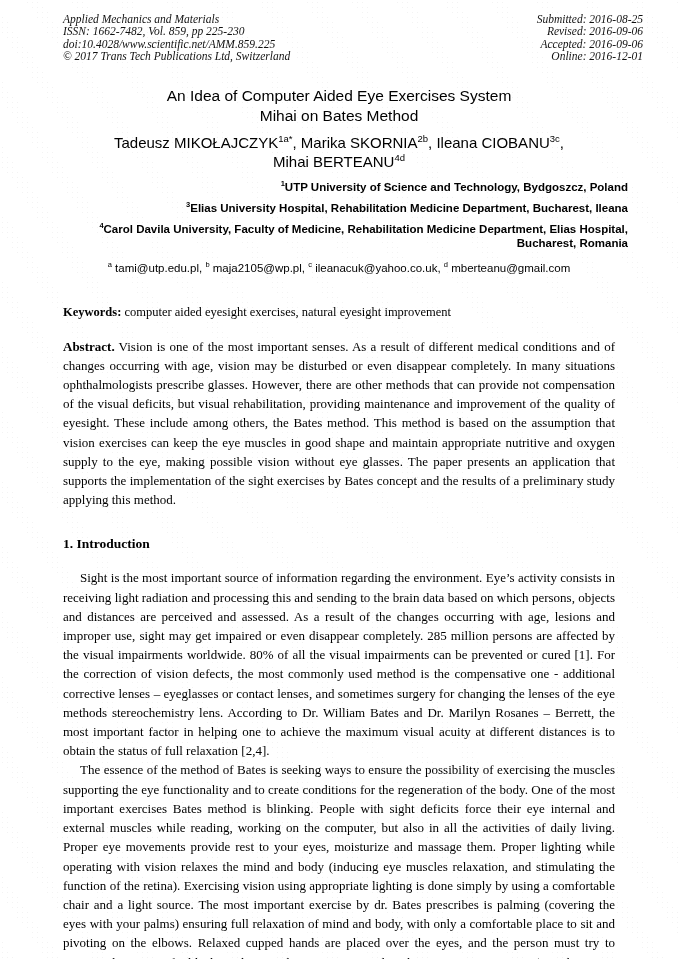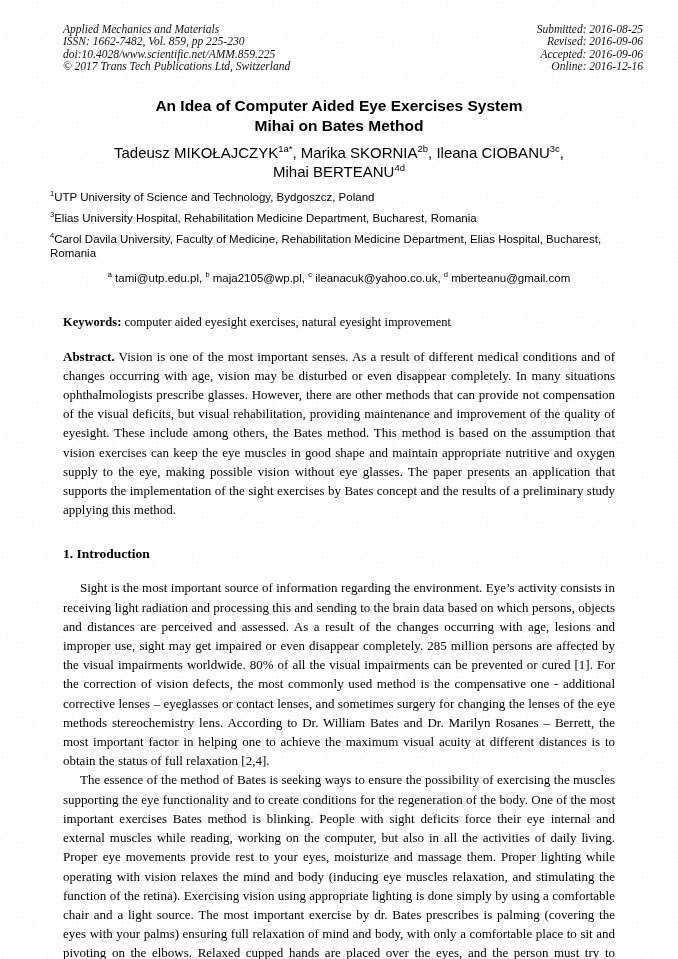--- a/index.html
+++ b/index.html
@@ -20,50 +20,51 @@
     background-size: 5px 5px;
     -webkit-mask-image: repeating-linear-gradient(55deg, #000 0 12px, transparent 12px 38px);
     mask-image: repeating-linear-gradient(55deg, #000 0 12px, transparent 12px 38px);
     opacity: 0.55;
     pointer-events: none;
   }
   .content { position: relative; }
   .hdr {
     display: flex;
     justify-content: space-between;
-    padding: 23px 35px 0 63px;
+    padding: 13px 35px 0 63px;
     font-style: italic;
     font-size: 11.5px;
     line-height: 12.4px;
     color: #111;
   }
   .hdr-right { text-align: right; }
   .title {
     font-family: "Liberation Sans", "DejaVu Sans", sans-serif;
-    font-weight: bold;
+    font-weight: normal;
     font-size: 15.5px;
     line-height: 20px;
     text-align: center;
     margin: 23px 60px 0 60px;
   }
   .authors {
     font-family: Liberation Sans, sans-serif;
     font-size: 15px;
     line-height: 19px;
     text-align: center;
     margin: 7px 40px 0 40px;
   }
   .authors sup { font-size: 9.5px; line-height: 0; }
   .affs { margin-top: 9px; }
   .aff {
     font-family: "Liberation Sans", "DejaVu Sans", sans-serif;
     font-size: 11.5px;
     line-height: 14px;
-    text-align: left;
+    text-align: right;
     margin: 7px 50px 0 50px;
+    font-weight: bold;
   }
   .aff sup, .emails sup { font-size: 7.5px; line-height: 0; }
   .emails {
     font-family: "Liberation Sans", "DejaVu Sans", sans-serif;
     font-size: 11.5px;
     line-height: 14px;
     text-align: center;
     margin: 11px 40px 0 40px;
   }
   .keywords {
@@ -106,31 +107,31 @@
       <div class="hdr-left">
         <div>Applied Mechanics and Materials</div>
         <div>ISSN: 1662-7482, Vol. 859, pp 225-230</div>
         <div>doi:10.4028/www.scientific.net/AMM.859.225</div>
         <div>© 2017 Trans Tech Publications Ltd, Switzerland</div>
       </div>
       <div class="hdr-right">
         <div>Submitted: 2016-08-25</div>
         <div>Revised: 2016-09-06</div>
         <div>Accepted: 2016-09-06</div>
-        <div>Online: 2016-12-16</div>
+        <div>Online: 2016-12-01</div>
       </div>
     </div>
 
     <h1 class="title"><span>An Idea of Computer Aided Eye Exercises System</span><br><span>Mihai on Bates Method</span></h1>
 
     <div class="authors"><span>Tadeusz MIKOŁAJCZYK</span><sup>1a*</sup><span>, Marika SKORNIA</span><sup>2b</sup><span>, Ileana CIOBANU</span><sup>3c</sup><span>,</span><br><span>Mihai BERTEANU</span><sup>4d</sup></div>
 
     <div class="affs">
       <div class="aff"><sup>1</sup><span>UTP University of Science and Technology, Bydgoszcz, Poland</span></div>
-      <div class="aff"><sup>3</sup><span>Elias University Hospital, Rehabilitation Medicine Department, Bucharest, Romania</span></div>
+      <div class="aff"><sup>3</sup><span>Elias University Hospital, Rehabilitation Medicine Department, Bucharest, Ileana</span></div>
       <div class="aff"><sup>4</sup><span>Carol Davila University, Faculty of Medicine, Rehabilitation Medicine Department, Elias Hospital, Bucharest, Romania</span></div>
     </div>
 
     <div class="emails"><sup>a</sup><span> tami@utp.edu.pl, </span><sup>b</sup><span> maja2105@wp.pl, </span><sup>c</sup><span> ileanacuk@yahoo.co.uk, </span><sup>d</sup><span> mberteanu@gmail.com</span></div>
 
     <p class="keywords"><b>Keywords:</b><span> computer aided eyesight exercises, natural eyesight improvement</span></p>
 
     <p class="abstract"><b>Abstract.</b><span> Vision is one of the most important senses. As a result of different medical conditions and of changes occurring with age, vision may be disturbed or even disappear completely. In many situations ophthalmologists prescribe glasses. However, there are other methods that can provide not compensation of the visual deficits, but visual rehabilitation, providing maintenance and improvement of the quality of eyesight. These include among others, the Bates method. This method is based on the assumption that vision exercises can keep the eye muscles in good shape and maintain appropriate nutritive and oxygen supply to the eye, making possible vision without eye glasses. The paper presents an application that supports the implementation of the sight exercises by Bates concept and the results of a preliminary study applying this method.</span></p>
 
     <h2 class="section-heading">1. Introduction</h2>

